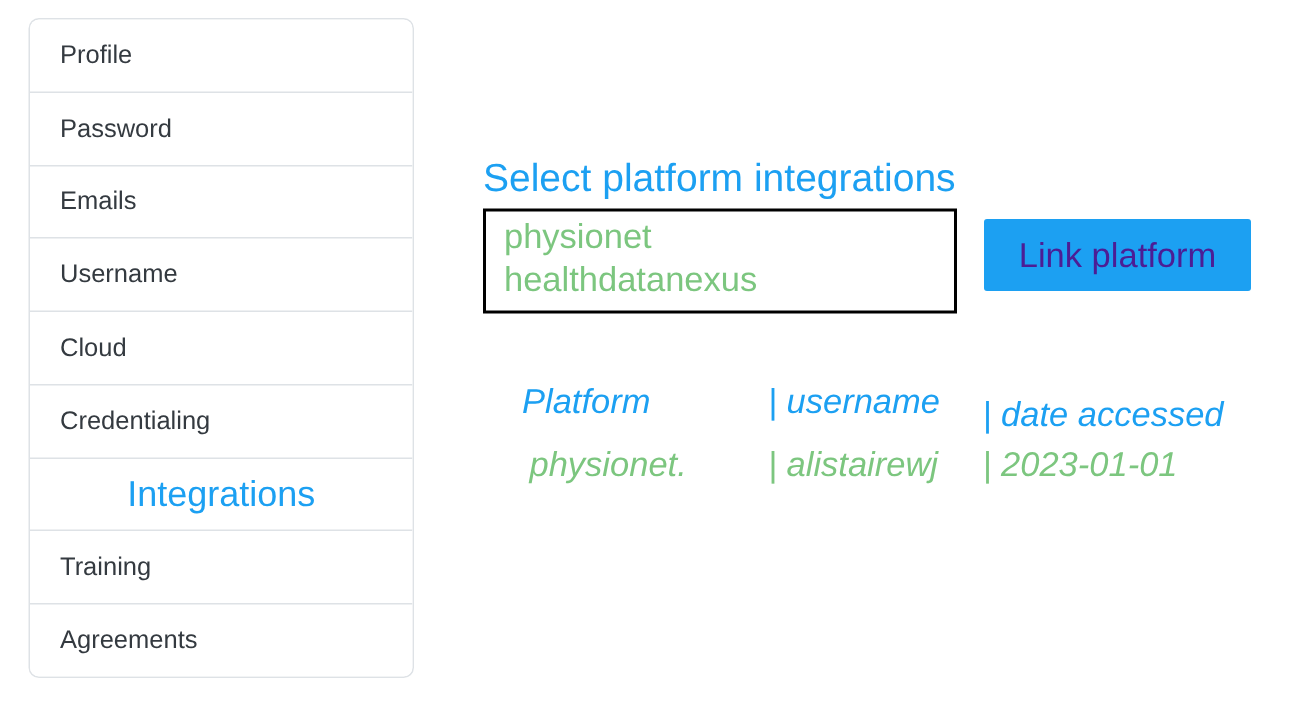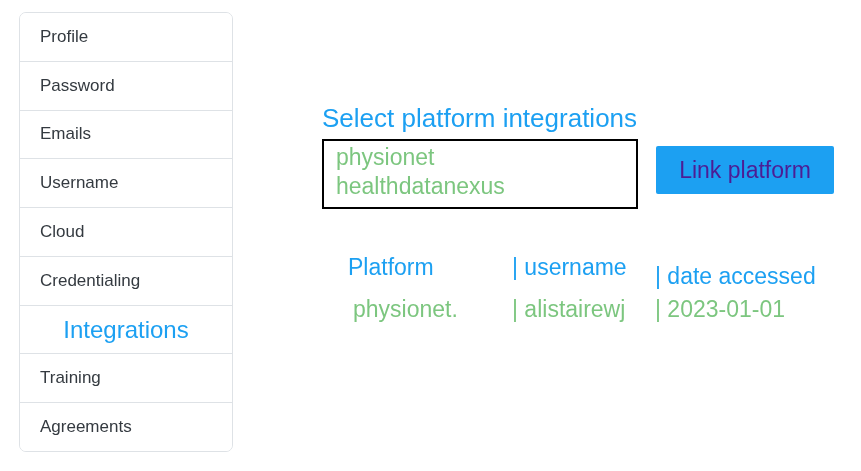--- a/index.html
+++ b/index.html
@@ -15,21 +15,21 @@
     background: #ffffff;
     font-family: "Liberation Sans", "DejaVu Sans", sans-serif;
     position: relative;
     overflow: hidden;
   }
 
   
   .sidebar {
     position: absolute;
     left: 19px; top: 12px;
-    width: 214px; height: 440px;
+    width: 257px; height: 440px;
     border: 1px solid var(--border);
     border-radius: 7px;
     overflow: hidden;
     display: flex;
     flex-direction: column;
     background: #fff;
   }
   .sidebar-item {
     flex: 1 1 0;
     display: flex;
@@ -93,21 +93,21 @@
     cursor: pointer;
   }
 
   
   .itable {
     position: absolute;
     left: 348px; top: 249px;
     font-size: 23px;
     white-space: nowrap;
   }
-  .trow { display: flex; height: 37px; align-items: center; }
+  .trow { display: flex; height: 37px; align-items: center; font-style: italic; }
   .trow.head { color: var(--accent); }
   .trow.body { color: var(--green); align-items: flex-end; }
   .cell.c1 { width: 164px; }
   .cell.c2 { width: 143px; }
   .cell.c3 { width: 180px; margin-top: 17px; }
   .trow.body .cell.c1 { padding-left: 5px; }
 </style>
 </head>
 <body>
 

